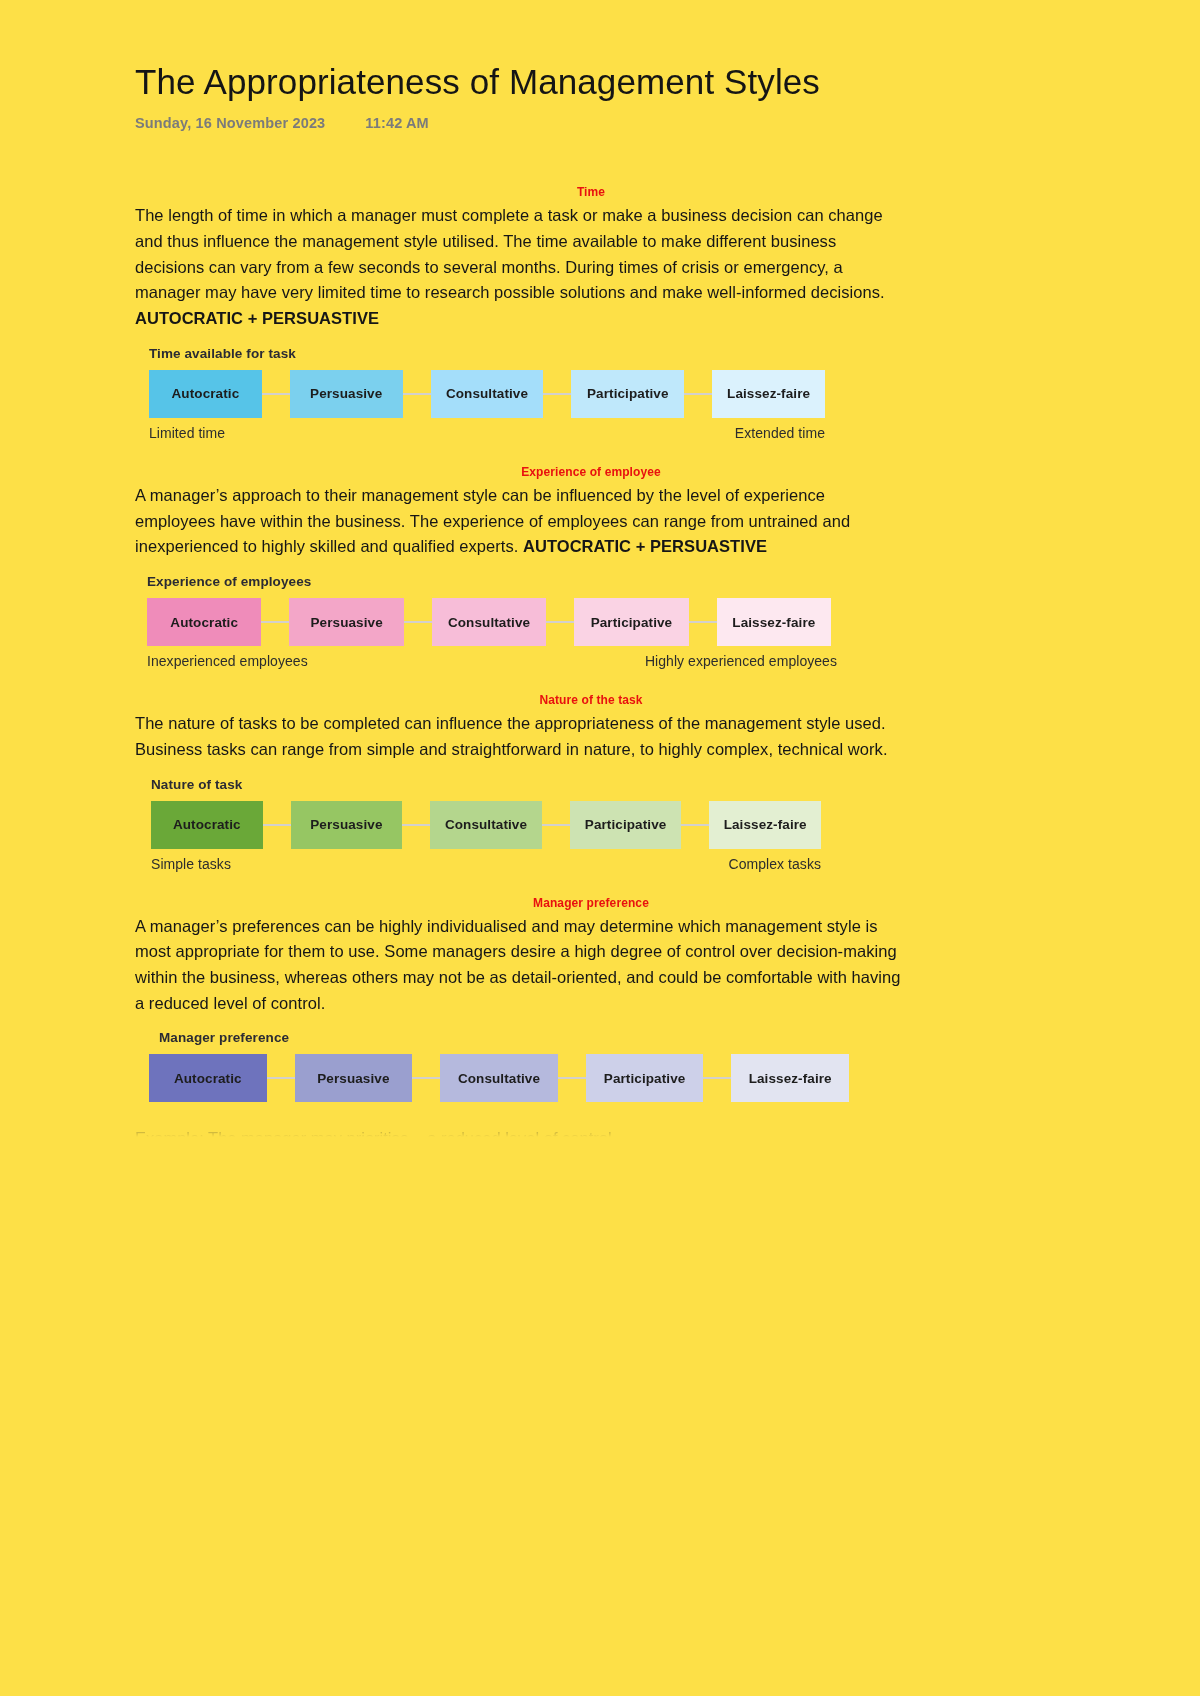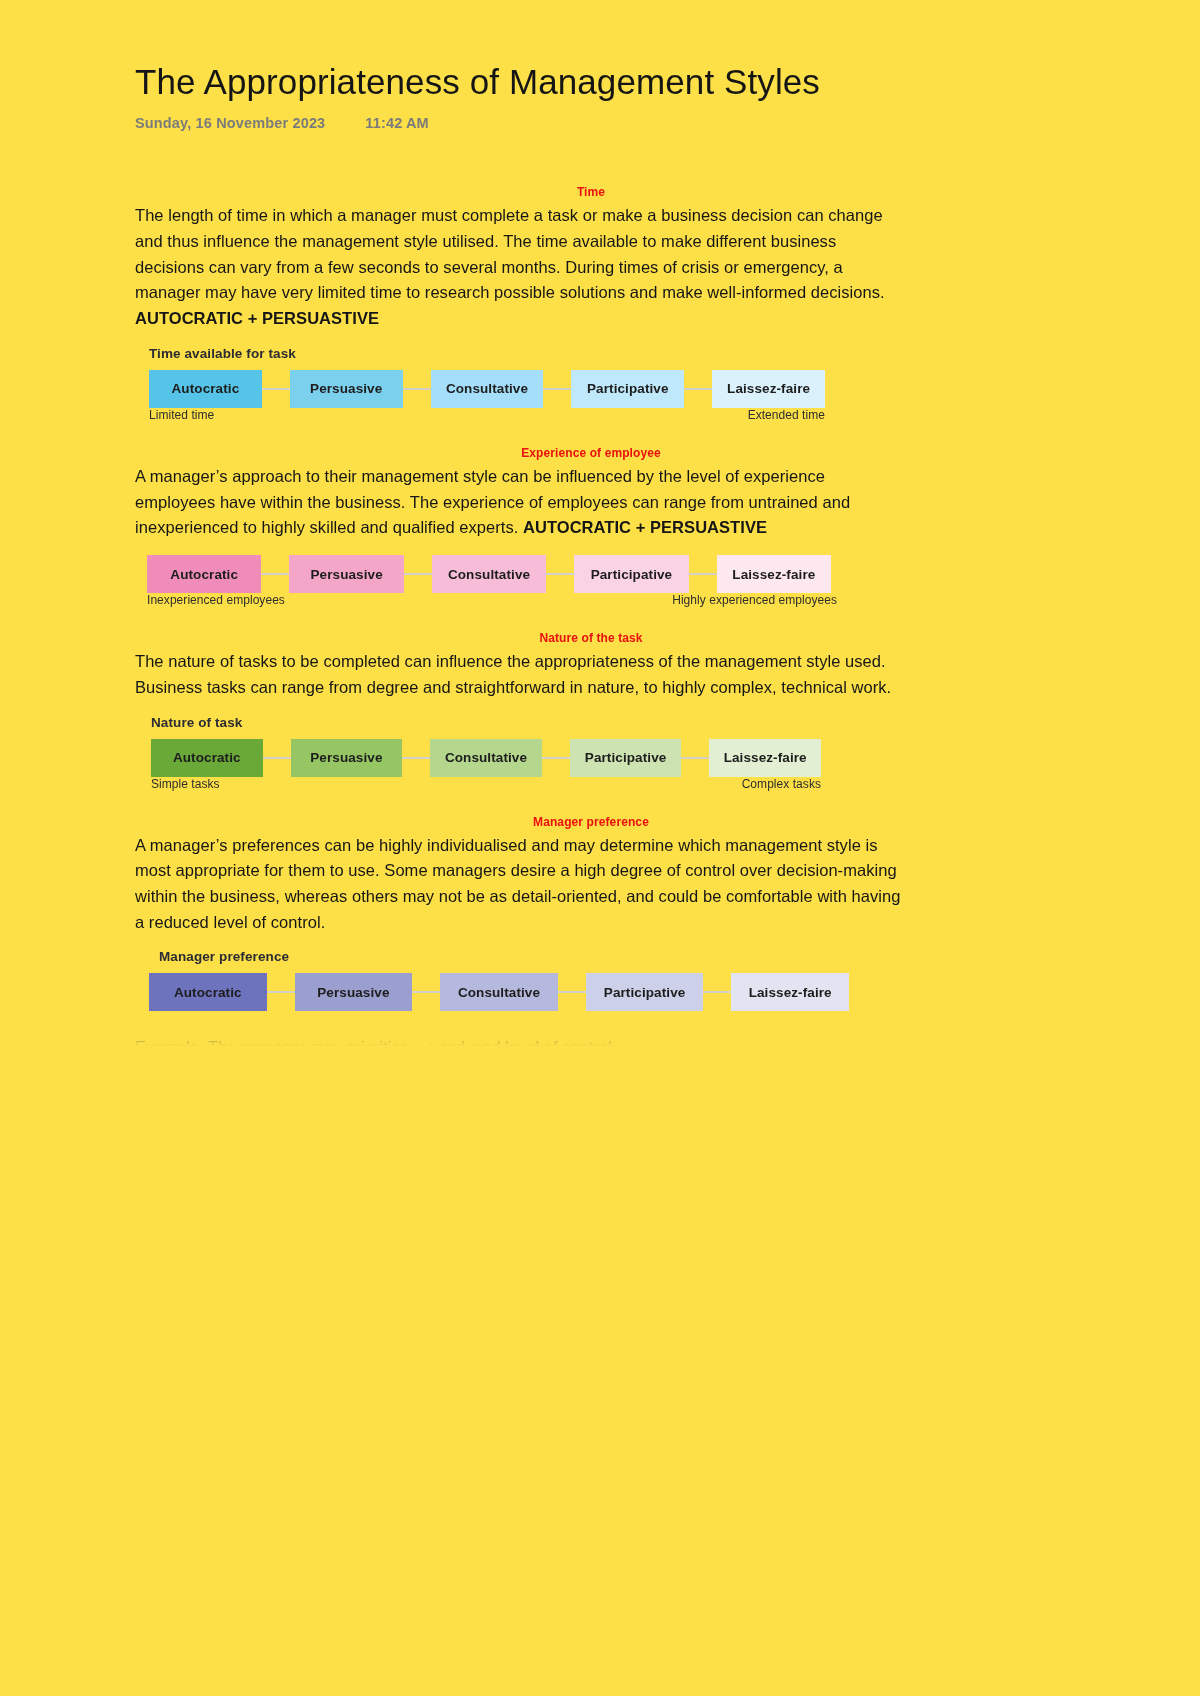--- a/index.html
+++ b/index.html
@@ -89,40 +89,41 @@
     margin-bottom: 9px;
     letter-spacing: 0.1px;
   }
   .diagram-row {
     display: flex;
     align-items: center;
     justify-content: space-between;
   }
   .box {
     flex: 1 1 0;
-    height: 38px;
+    height: 48px;
     display: flex;
     align-items: center;
     justify-content: center;
     font-size: 13.5px;
     font-weight: bold;
     color: #1d1d1d;
     letter-spacing: 0.1px;
     text-align: center;
   }
   .connector {
     width: 28px;
     height: 2px;
     background: #d3d0cb;
     flex: 0 0 28px;
   }
   .diagram-captions {
     display: flex;
     justify-content: space-between;
-    font-size: 12px;
+    margin-top: 7px;
+    font-size: 14px;
     color: #2d2d2d;
     letter-spacing: 0.05px;
   }
   .caption-right { text-align: right; }
 
   
   .diagram.d-time { margin-left: 14px; width: 676px; }
   .diagram.d-exp { margin-left: 12px; width: 684px; }
   .diagram.d-task { margin-left: 16px; width: 670px; }
   .diagram.d-pref { margin-left: 14px; width: 700px; }
@@ -175,41 +176,42 @@
           <span>Limited time</span>
           <span class="caption-right">Extended time</span>
         </div>
       </div>
     </div>
 
     <div class="section">
       <p class="section-heading">Experience of employee</p>
       <p class="section-body"><span>A manager’s approach to their management style can be influenced by the level of experience employees have within the business. The experience of employees can range from untrained and inexperienced to highly skilled and qualified experts. </span> <span class="emph">AUTOCRATIC + PERSUASTIVE</span></p>
       <div class="diagram d-exp">
+        <div class="diagram-title">Experience of employees</div>
         <div class="diagram-row">
           <div class="box" style="background:#ef8cba">Autocratic</div>
           <div class="connector"></div>
           <div class="box" style="background:#f3a6c8">Persuasive</div>
           <div class="connector"></div>
           <div class="box" style="background:#f7bdd8">Consultative</div>
           <div class="connector"></div>
           <div class="box" style="background:#fad3e4">Participative</div>
           <div class="connector"></div>
           <div class="box" style="background:#fde8f0">Laissez-faire</div>
         </div>
         <div class="diagram-captions">
           <span>Inexperienced employees</span>
           <span class="caption-right">Highly experienced employees</span>
         </div>
       </div>
     </div>
 
     <div class="section">
       <p class="section-heading">Nature of the task</p>
-      <p class="section-body">The nature of tasks to be completed can influence the appropriateness of the management style used. Business tasks can range from degree and straightforward in nature, to highly complex, technical work.</p>
+      <p class="section-body">The nature of tasks to be completed can influence the appropriateness of the management style used. Business tasks can range from simple and straightforward in nature, to highly complex, technical work.</p>
       <div class="diagram d-task">
         <div class="diagram-title">Nature of task</div>
         <div class="diagram-row">
           <div class="box" style="background:#6aa838">Autocratic</div>
           <div class="connector"></div>
           <div class="box" style="background:#96c663">Persuasive</div>
           <div class="connector"></div>
           <div class="box" style="background:#b4d68d">Consultative</div>
           <div class="connector"></div>
           <div class="box" style="background:#cde3b2">Participative</div>

